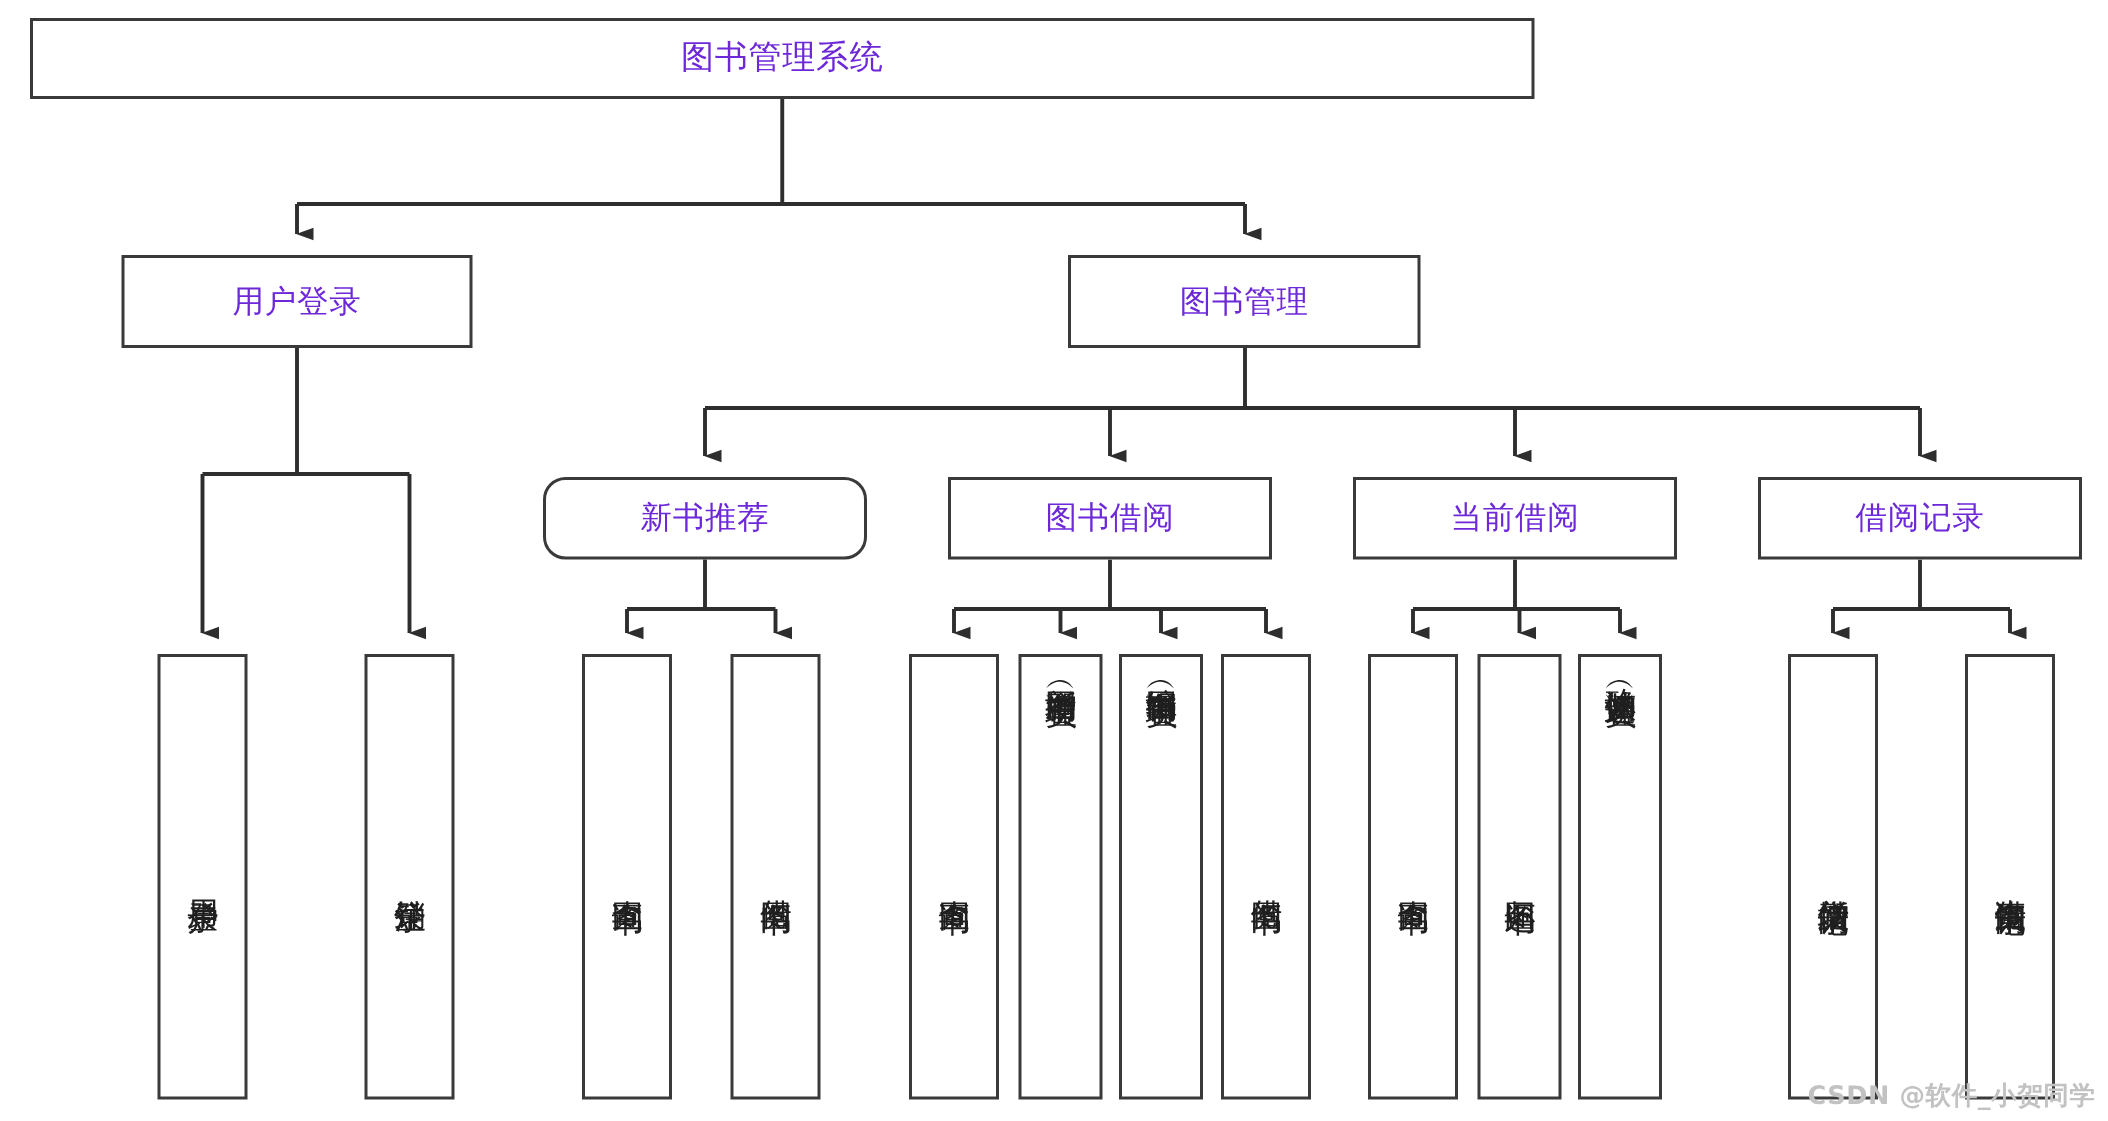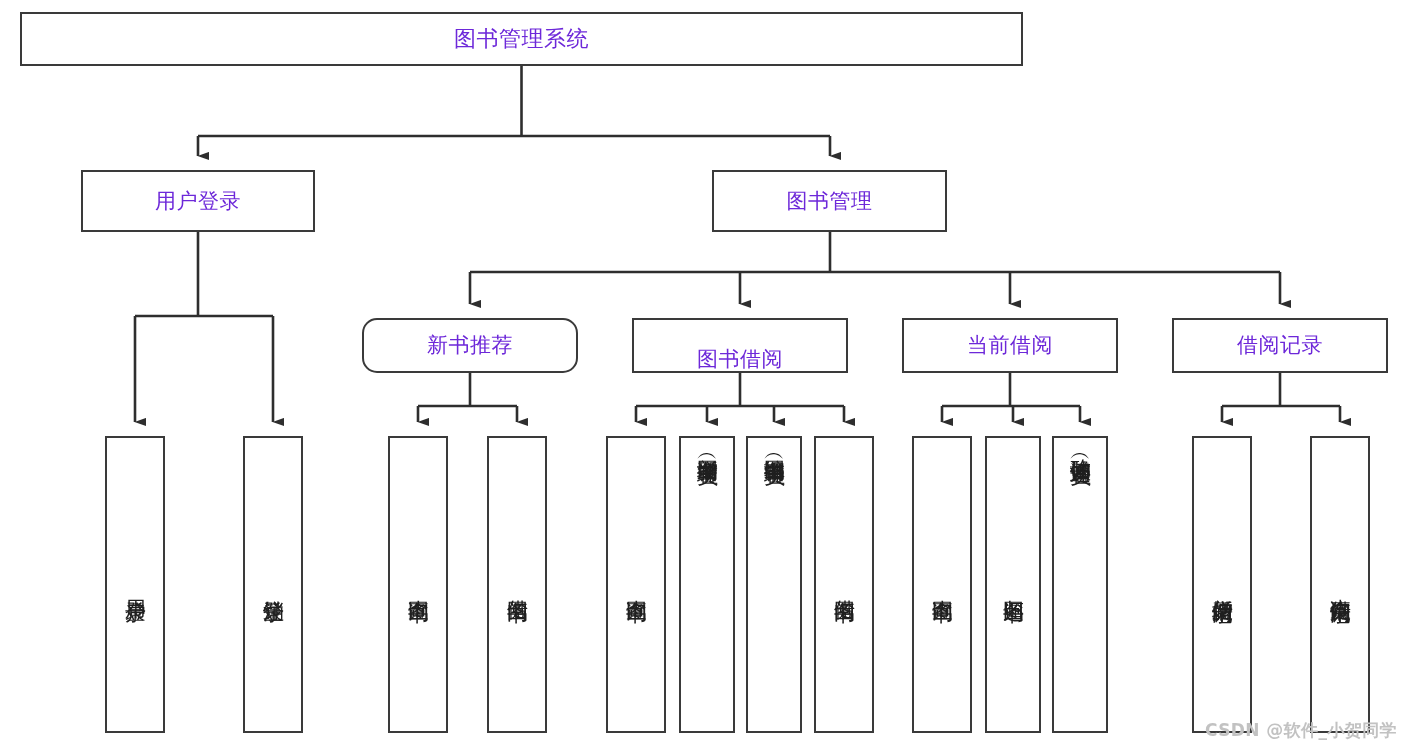--- a/index.html
+++ b/index.html
@@ -145,21 +145,21 @@
   <div class="node-box" style="left:81px; top:170px; width:234px; height:62px;">
     <span class="node-label-h">用户登录</span>
   </div>
   <div class="node-box" style="left:712px; top:170px; width:235px; height:62px;">
     <span class="node-label-h">图书管理</span>
   </div>
 
   <div class="node-box" style="left:362px; top:318px; width:216px; height:55px;border-radius:15px;">
     <span class="node-label-h">新书推荐</span>
   </div>
-  <div class="node-box" style="left:632px; top:318px; width:216px; height:55px;align-items:flex-end;">
+  <div class="node-box" style="left:632px; top:318px; width:216px; height:55px;">
     <span class="node-label-h">图书借阅</span>
   </div>
   <div class="node-box" style="left:1172px; top:318px; width:216px; height:55px;">
     <span class="node-label-h">借阅记录</span>
   </div>
   <div class="node-box" style="left:902px; top:318px; width:216px; height:55px;">
     <span class="node-label-h">当前借阅</span>
   </div>
 
   <div class="leaf-box align-center" style="left:105px; top:436px; width:60px; height:297px;">

